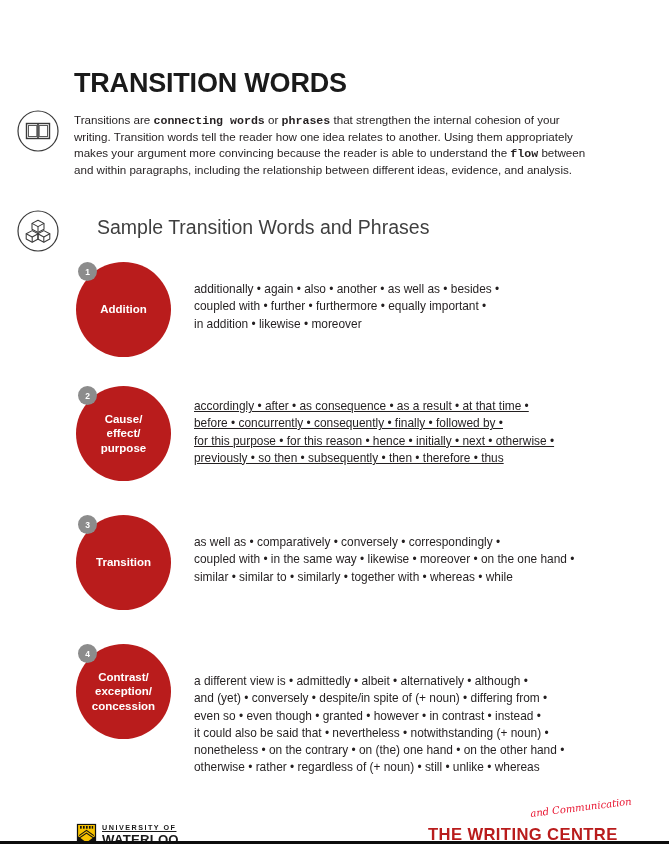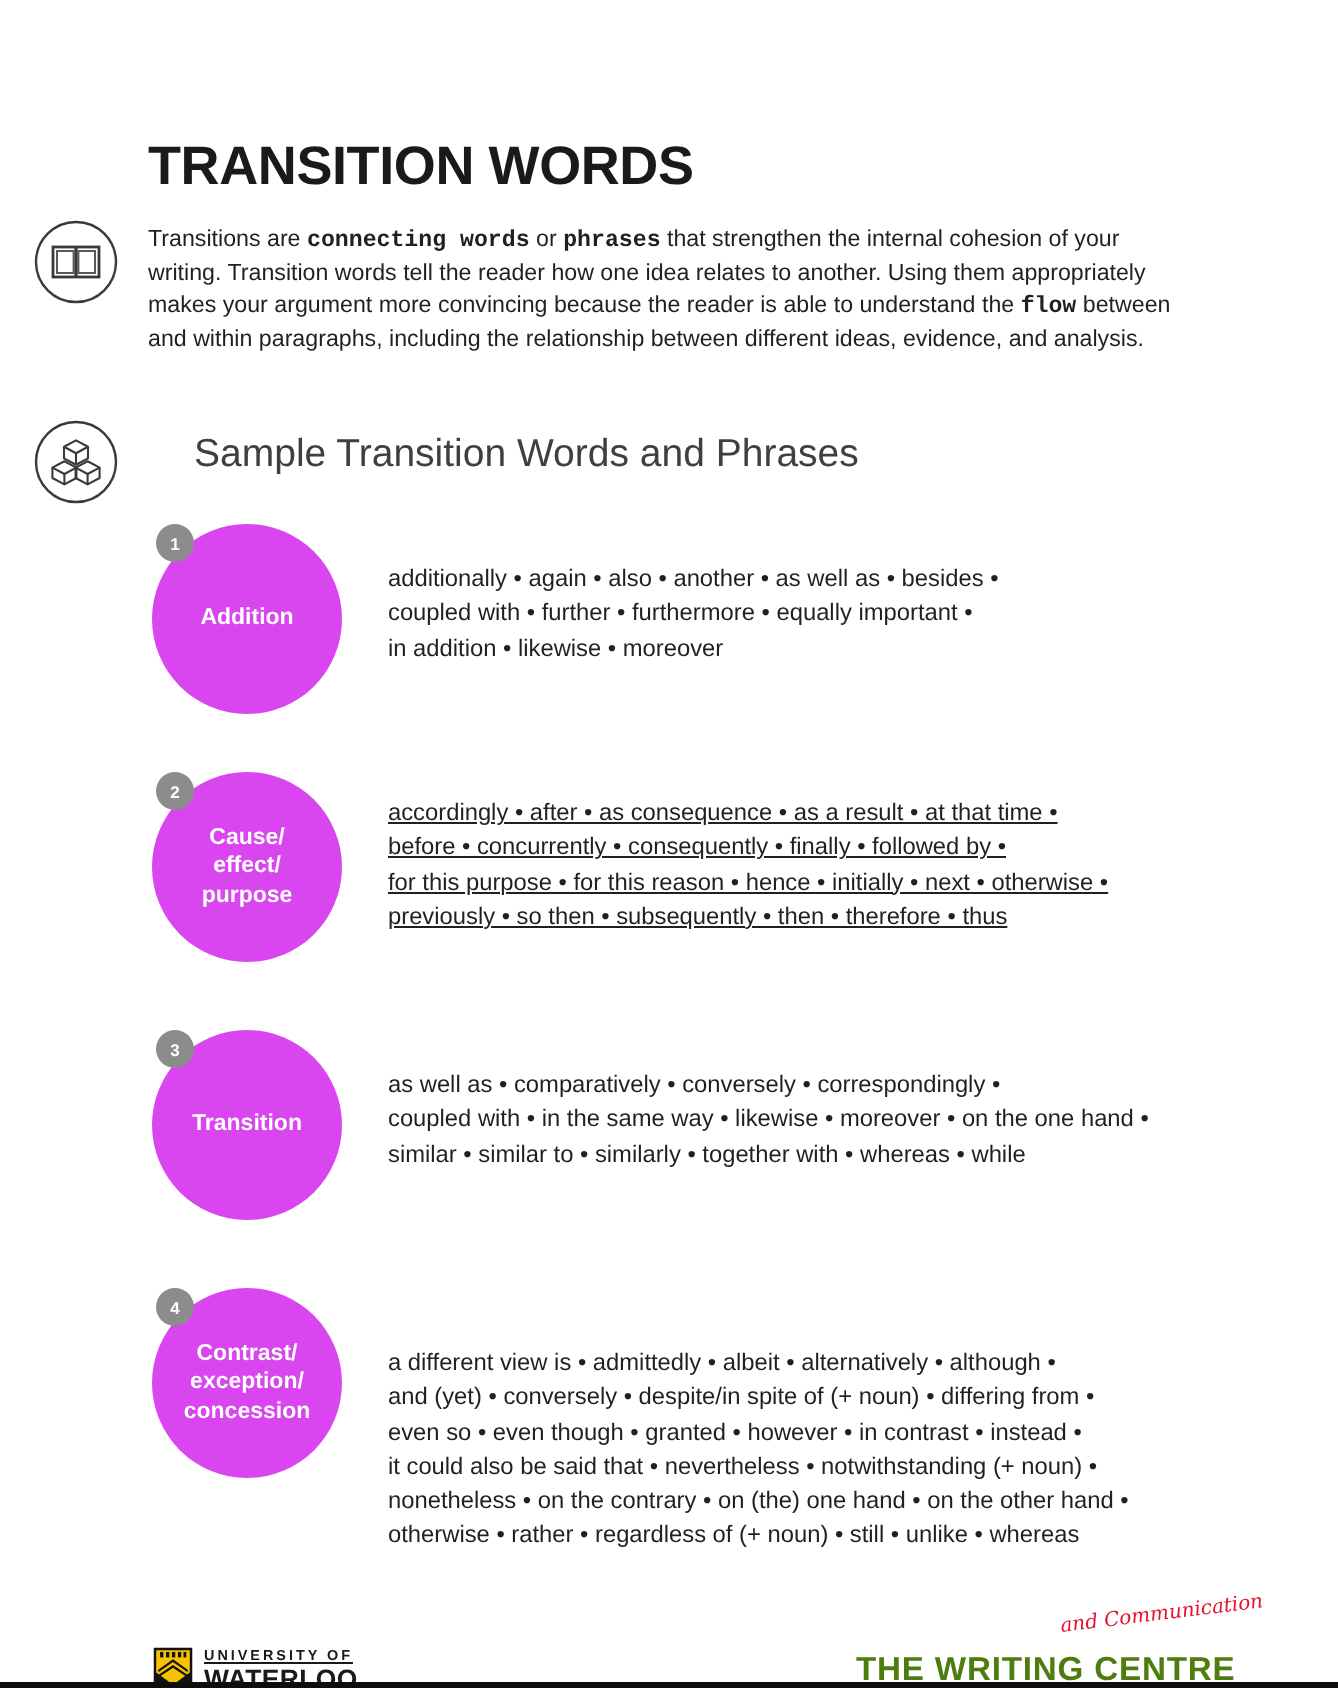--- a/index.html
+++ b/index.html
@@ -78,21 +78,21 @@
     position: absolute;
     left: 0;
     width: 669px;
   }
   .bubble {
     position: absolute;
     left: 76px;
     width: 95px;
     height: 95px;
     border-radius: 50%;
-    background: #d946ef;
+    background: #b91c1c;
     display: flex;
     align-items: center;
     justify-content: center;
     text-align: center;
   }
   .bubble-label {
     color: #ffffff;
     font-size: 11.5px;
     font-weight: bold;
     line-height: 14.5px;
@@ -194,21 +194,21 @@
     width: 200px;
     height: 38px;
   }
   .wc-main {
     position: absolute;
     left: 0;
     top: 19px;
     font-size: 16.6px;
     font-weight: bold;
     letter-spacing: 0.4px;
-    color: #4d7c0f;
+    color: #b91c1c;
     white-space: nowrap;
   }
   .wc-script {
     position: absolute;
     left: 103px;
     top: 2px;
     font-size: 10px;
     color: #e8112d;
     font-family: "DejaVu Serif", serif;
     font-style: italic;

